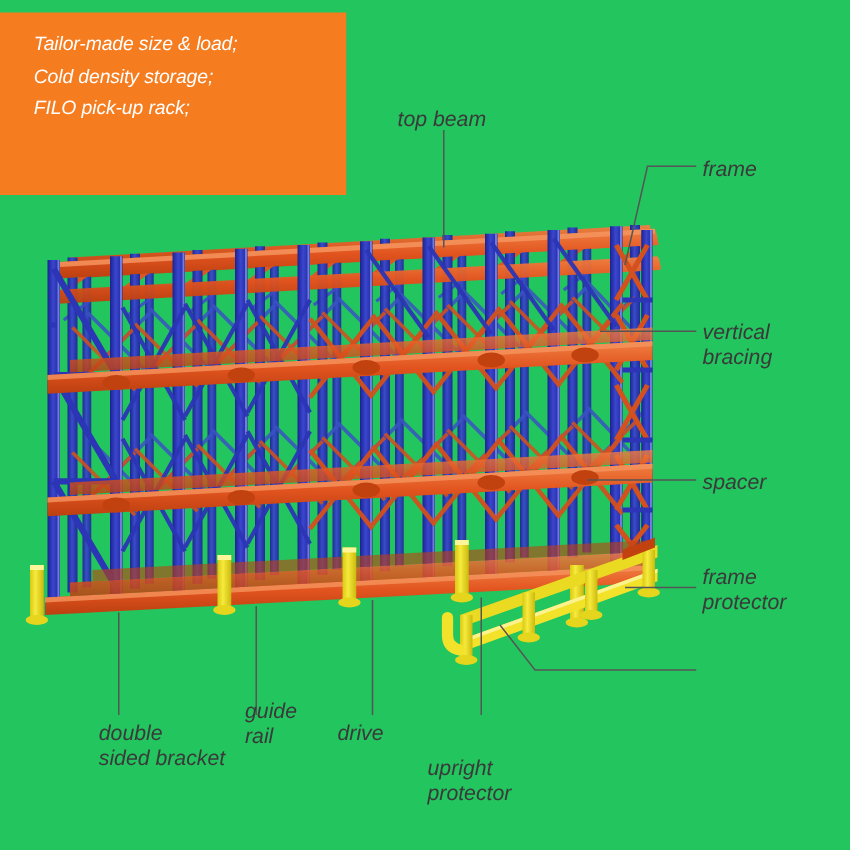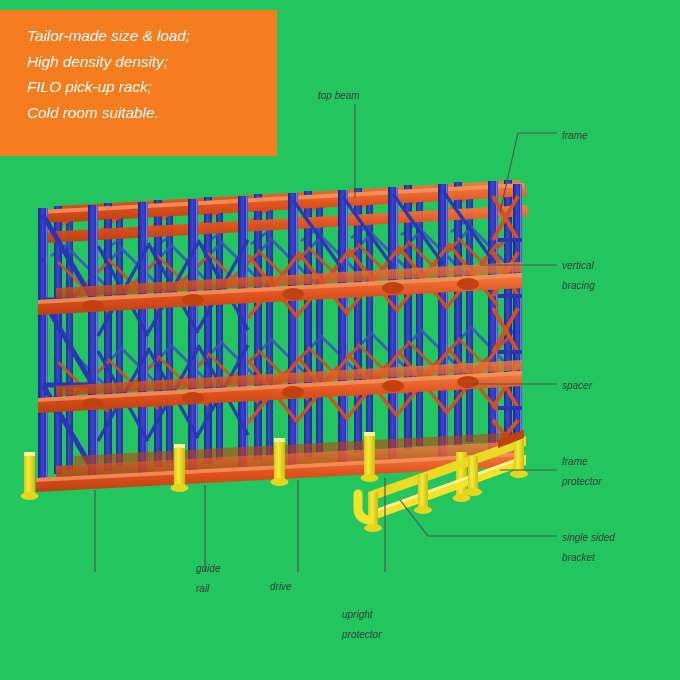--- a/index.html
+++ b/index.html
@@ -39,21 +39,21 @@
     font-size: 15.5px;
     line-height: 25.6px;
     font-family: "Liberation Sans", sans-serif;
     white-space: nowrap;
     letter-spacing: -0.1px;
   }
   
   .label {
     position: absolute;
     color: #3a3a3a;
-    font-size: 10px;
+    font-size: 17px;
     line-height: 19px;
     font-family: "Liberation Sans", sans-serif;
     white-space: nowrap;
   }
   .label.two-line { line-height: 19.5px; }
   .lbl-top-beam      { left: 318px; top: 86px; }
   .lbl-frame         { left: 562px; top: 126px; }
   .lbl-vbracing      { left: 562px; top: 242px; margin-top: 14px; }
   .lbl-spacer        { left: 562px; top: 376px; }
   .lbl-frame-prot    { left: 562px; top: 452px; }
@@ -391,23 +391,22 @@
 
         <path d="M298,572 L298,480"></path>
 
         <path d="M385,572 L385,478"></path>
       </g>
     </g>
   </svg>
 
   <div id="feature-box">
     <div class="feature-line">Tailor-made size &amp; load;</div>
-    <div class="feature-line">High density density;</div>
+    <div class="feature-line">Cold density storage;</div>
     <div class="feature-line">FILO pick-up rack;</div>
-    <div class="feature-line">Cold room suitable.</div>
   </div>
 
   <div class="label lbl-top-beam">
     <div>top beam</div>
   </div>
 
   <div class="label lbl-frame">
     <div>frame</div>
   </div>
 
@@ -418,25 +417,25 @@
 
   <div class="label lbl-spacer">
     <div>spacer</div>
   </div>
 
   <div class="label lbl-frame-prot two-line">
     <div>frame</div>
     <div>protector</div>
   </div>
 
-  <div class="label lbl-single-brkt two-line">
-    <div>single sided</div>
-    <div>bracket</div>
-  </div>
-
+
+  <div class="label lbl-double-brkt two-line">
+    <div>double</div>
+    <div>sided bracket</div>
+  </div>
 
   <div class="label lbl-guide-rail two-line">
     <div>guide</div>
     <div>rail</div>
   </div>
 
   <div class="label lbl-shelf">
     <div>drive</div>
   </div>
 

